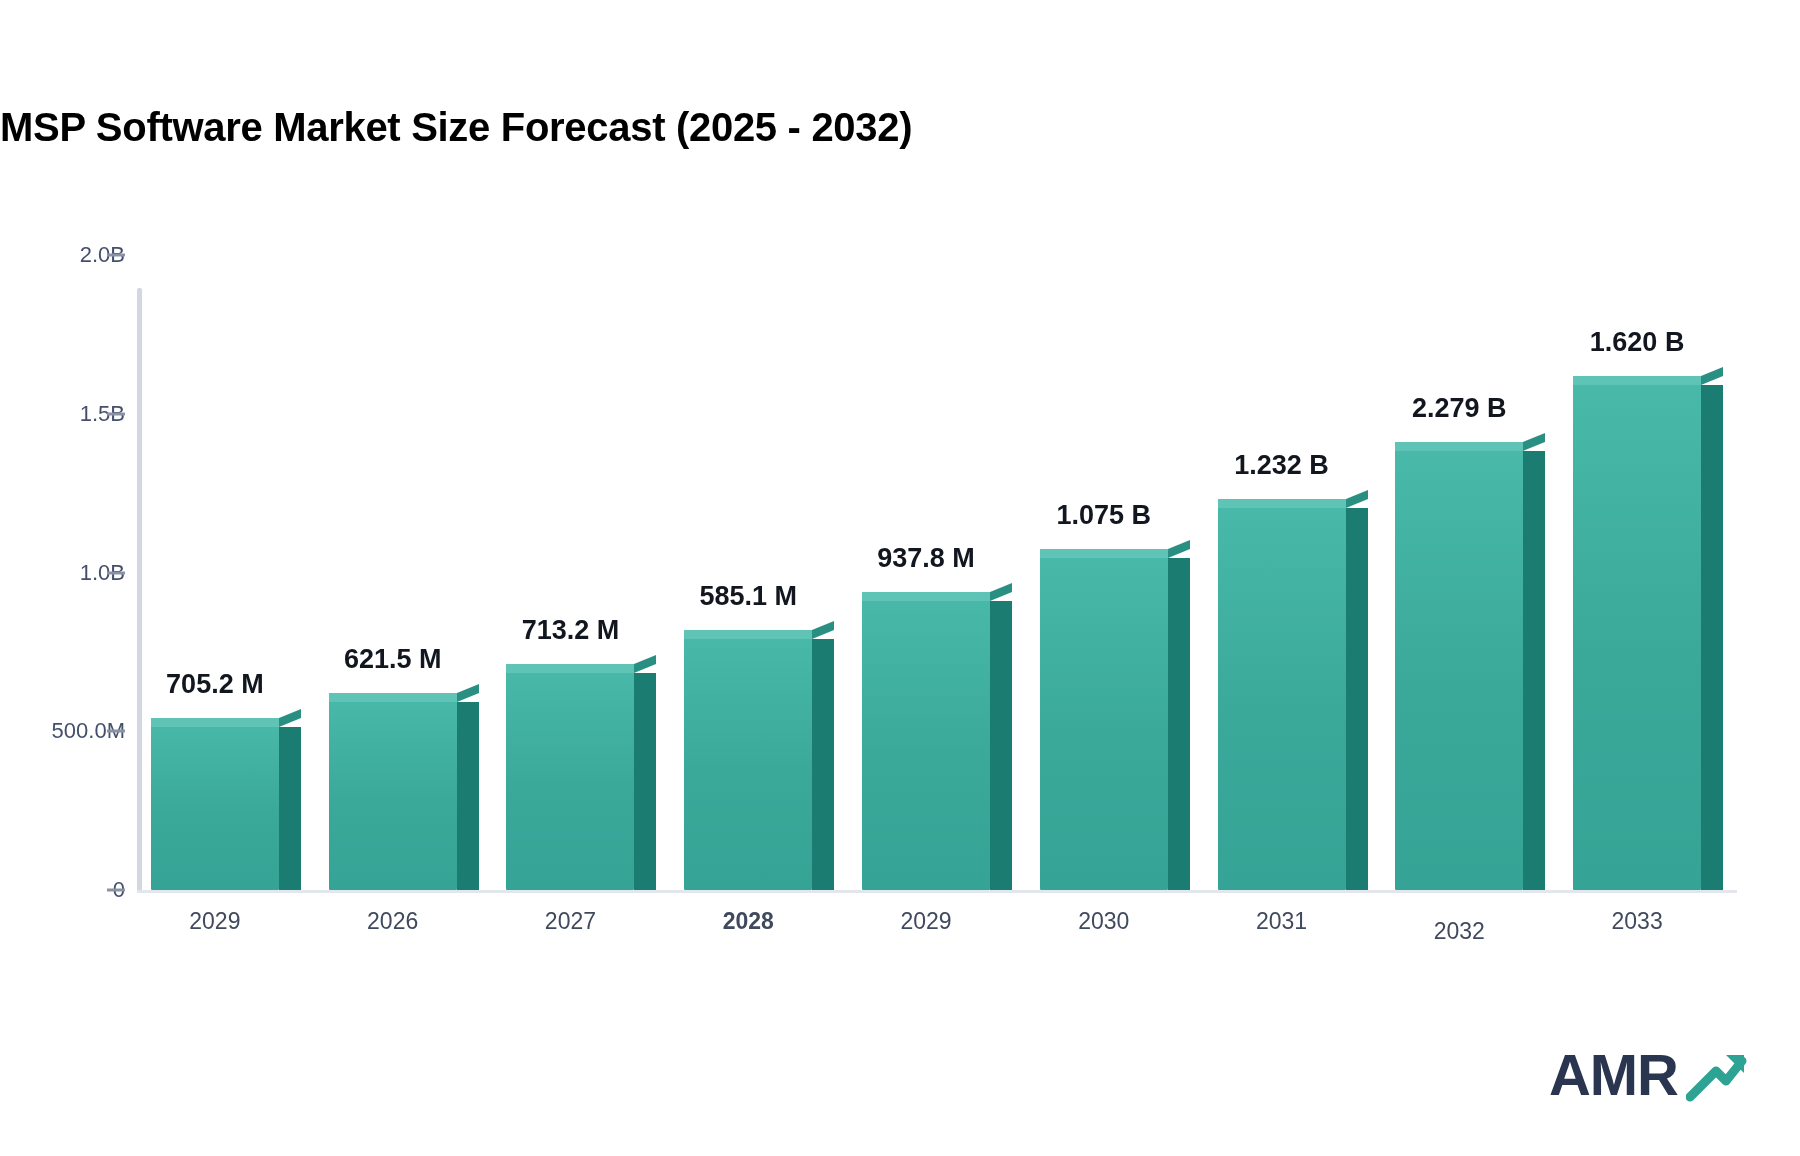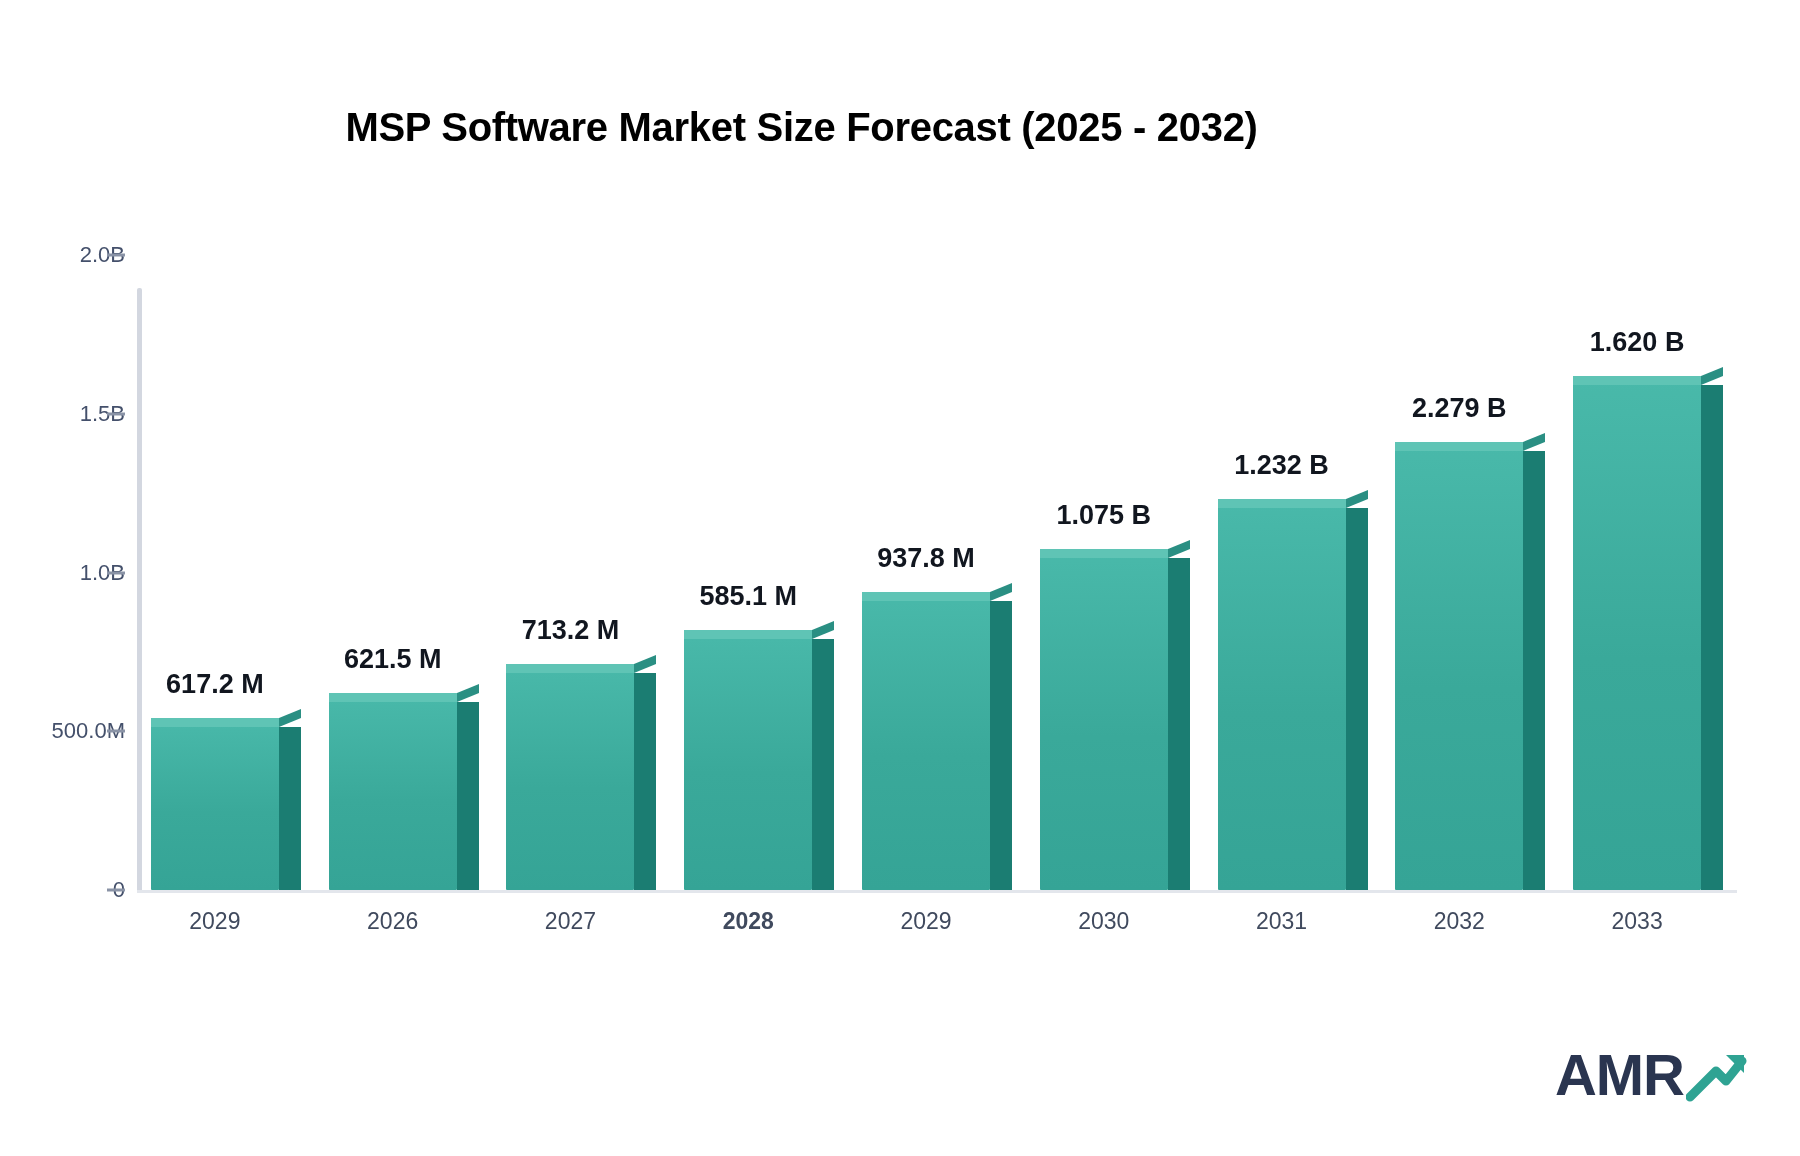--- a/index.html
+++ b/index.html
@@ -13,21 +13,21 @@
     position:relative;
     width:1800px; height:1156px;
     background:#ffffff;
   }
 
   
   #header {
     position:absolute;
     left:0; top:104px;
     width:1603px;
-    text-align:center;
+    text-align:left;
   }
   #chart-title {
     font-size:40px;
     font-weight:bold;
     color:#000000;
     letter-spacing:-0.3px;
     line-height:1.15;
     white-space:nowrap;
   }
   #chart-subtitle {
@@ -159,21 +159,21 @@
     white-space:nowrap;
   }
 
   
   #amr-logo {
     position:absolute;
     right:52px;
     bottom:52px;
     display:flex;
     align-items:center;
-    gap:2px;
+    gap:8px;
   }
   #amr-text {
     font-size:58px;
     font-weight:bold;
     color:#2a3550;
     letter-spacing:-1px;
     line-height:1;
   }
   #amr-arrow { display:block; }
 </style>
@@ -201,21 +201,21 @@
         <div class="y-tick-dash" style="top: 413.75px;"></div>
         <div class="y-tick" style="top: 255px;">2.0B</div>
         <div class="y-tick-dash" style="top: 255px;"></div>
       </div>
     <div id="bars">
         <div class="bar-group" style="left: 150.889px; height: 171.577px;">
           <div class="bar-front" style="height: 171.577px;"></div>
           <div class="bar-side" style="height: 162.577px;"></div>
           <div class="bar-top" style="bottom: 162.577px;"></div>
           <div class="bar-top-side" style="bottom: 162.577px;"></div>
-          <div class="bar-label" style="bottom: 189.577px;">617.2 M</div>
+          <div class="bar-label" style="bottom: 189.577px;">705.2 M</div>
         </div>
         <div class="bar-group" style="left: 328.667px; height: 197.326px;">
           <div class="bar-front" style="height: 197.326px;"></div>
           <div class="bar-side" style="height: 188.326px;"></div>
           <div class="bar-top" style="bottom: 188.326px;"></div>
           <div class="bar-top-side" style="bottom: 188.326px;"></div>
           <div class="bar-label" style="bottom: 215.326px;">621.5 M</div>
         </div>
         <div class="bar-group" style="left: 506.444px; height: 226.441px;">
           <div class="bar-front" style="height: 226.441px;"></div>
@@ -268,21 +268,21 @@
         </div>
       </div>
     <div id="x-ticks">
         <div class="x-label" style="left: 150.889px;">2029</div>
         <div class="x-label" style="left: 328.667px;">2026</div>
         <div class="x-label" style="left: 506.444px;">2027</div>
         <div class="x-label" style="left: 684.222px; font-weight: bold;">2028</div>
         <div class="x-label" style="left: 862px;">2029</div>
         <div class="x-label" style="left: 1039.78px;">2030</div>
         <div class="x-label" style="left: 1217.56px;">2031</div>
-        <div class="x-label" style="left: 1395.33px;">2032</div>
+        <div class="x-label" style="left: 1395.33px; margin-top: 10px;">2032</div>
         <div class="x-label" style="left: 1573.11px;">2033</div>
       </div>
   </div>
 
   <div id="amr-logo">
     <span id="amr-text">AMR</span>
     <svg id="amr-arrow" width="62" height="56" viewBox="0 0 62 56">
       <path d="M4 50 L30 24 L40 34 L56 14" stroke="#2fa393" stroke-width="9" fill="none" stroke-linecap="round" stroke-linejoin="round"></path>
       <path d="M40 8 L58 8 L58 26 Z" fill="#2fa393"></path>
     </svg>

